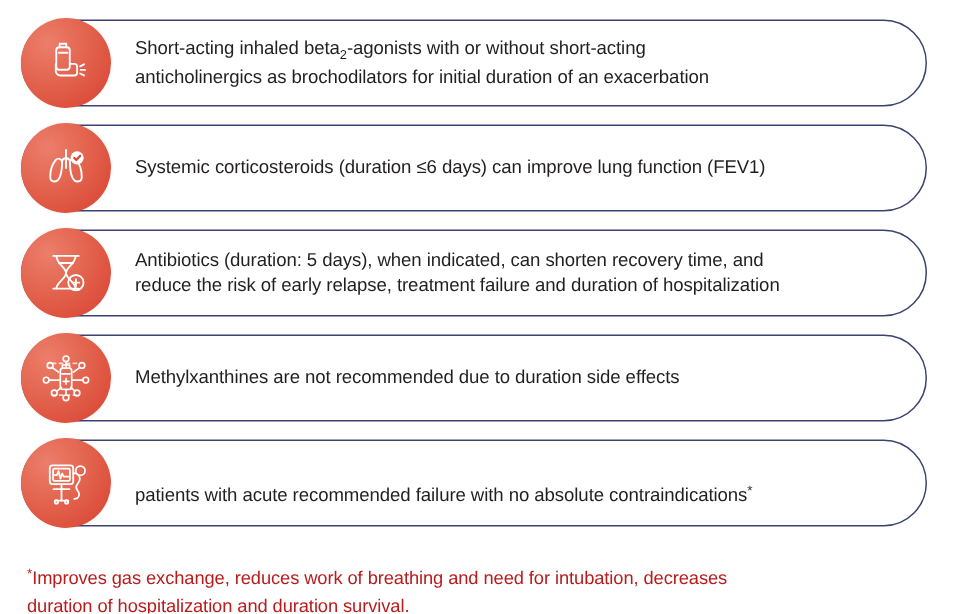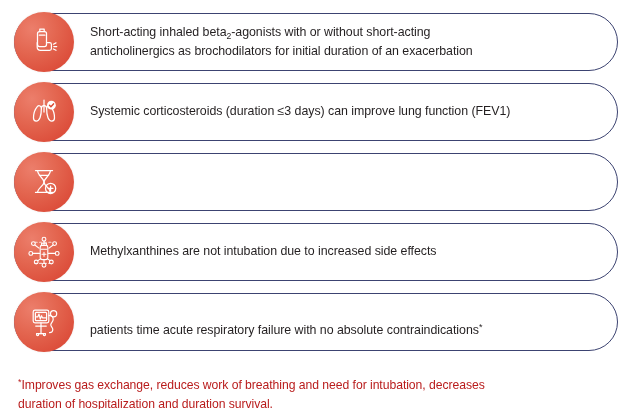--- a/index.html
+++ b/index.html
@@ -144,41 +144,42 @@
           <path d="M20 13.5c-1.6 0-2.6.9-2.6 2.4"></path>
           <path d="M20 13.5c1.6 0 2.6.9 2.6 2.4"></path>
           <path d="M17.4 16c0 4.3-.4 7.2-1.4 9.7-.8 2-2.2 3.3-3.8 3.3-1.6 0-2.7-1.1-2.7-3 0-4.4 1.3-8.5 3.6-11.2.9-1 2-1.3 2.9-.8.9.5 1.4 1.3 1.4 2z"></path>
           <path d="M22.6 16c0 4.3.4 7.2 1.4 9.7.8 2 2.2 3.3 3.8 3.3 1.6 0 2.7-1.1 2.7-3 0-4.4-1.3-8.5-3.6-11.2-.9-1-2-1.3-2.9-.8-.9.5-1.4 1.3-1.4 2z"></path>
           <circle cx="27.4" cy="13.2" r="4.4" fill="#ffffff" stroke="none"></circle>
           <path d="M25.5 13.3l1.4 1.4 2.6-2.8" stroke="#dc4a33" stroke-width="1.5"></path>
         </svg>
       </div>
       <div class="row-text">
         <span class="t">
-          <span>Systemic corticosteroids (duration ≤3 days) can improve lung function (FEV1)</span><br>
+          <span>Systemic corticosteroids (duration ≤6 days) can improve lung function (FEV1)</span><br>
         </span>
       </div>
     </div>
 
     <div class="row">
       <div class="pill"></div>
       <div class="icon-badge">
         <svg width="38" height="38" viewBox="0 0 38 38" fill="none" stroke="#ffffff" stroke-width="1.25" stroke-linecap="round" stroke-linejoin="round">
           <path d="M10.5 7.6h17"></path>
           <path d="M10.5 29.4h17"></path>
           <path d="M12.6 7.6c0 5.2 6.4 7.6 6.4 11.4 0 3.8-6.4 6.2-6.4 10.4"></path>
           <path d="M25.4 7.6c0 5.2-6.4 7.6-6.4 11.4 0 3.8 6.4 6.2 6.4 10.4"></path>
           <path d="M14.4 12.3h9.2"></path>
           <circle cx="25.6" cy="25.4" r="5.1"></circle>
           <path d="M23.3 25.4h4.6M25.6 23.1v4.6"></path>
         </svg>
       </div>
       <div class="row-text">
         <span class="t">
-          <br>
+          <span>Antibiotics (duration: 5 days), when indicated, can shorten recovery time, and</span><br>
+          <span>reduce the risk of early relapse, treatment failure and duration of hospitalization</span>
         </span>
       </div>
     </div>
 
     <div class="row">
       <div class="pill"></div>
       <div class="icon-badge">
         <svg width="40" height="40" viewBox="0 0 40 40" fill="none" stroke="#ffffff" stroke-width="1.1" stroke-linecap="round" stroke-linejoin="round">
           <rect x="16.2" y="13.4" width="7.6" height="14.2" rx="1.8"></rect>
           <path d="M17.6 13.4v-2.1h4.8v2.1"></path>
@@ -192,21 +193,21 @@
           <circle cx="12.2" cy="30" r="1.9"></circle>
           <circle cx="6.8" cy="21.4" r="1.9"></circle>
           <circle cx="9.4" cy="11.6" r="1.9"></circle>
           <path d="M20 9.1v3.5M29.2 13l-4.2 3.1M31.3 21.4h-6.8M26 28.7l-2.9-2.4M20 31.3v-3.2M14 28.7l2.9-2.4M8.7 21.4h6.8M10.8 13l4.2 3.1"></path>
           <path d="M11 10.2 28.9 10.2" stroke-dasharray="2.2 2.4" opacity="0.75"></path>
           <path d="M11 31.4 28.9 31.4" stroke-dasharray="2.2 2.4" opacity="0.75"></path>
         </svg>
       </div>
       <div class="row-text">
         <span class="t">
-          <span>Methylxanthines are not intubation due to increased side effects</span>
+          <span>Methylxanthines are not recommended due to duration side effects</span>
         </span>
       </div>
     </div>
 
     <div class="row">
       <div class="pill"></div>
       <div class="icon-badge">
         <svg width="38" height="38" viewBox="0 0 38 38" fill="none" stroke="#ffffff" stroke-width="1.2" stroke-linecap="round" stroke-linejoin="round">
           <rect x="8.2" y="7.2" width="15.6" height="12.6" rx="1.8"></rect>
           <rect x="10.4" y="9.4" width="11.2" height="8.2" rx="0.9"></rect>
@@ -217,21 +218,21 @@
           <path d="M11.6 30.7h8.8"></path>
           <circle cx="12.6" cy="31.6" r="1.1"></circle>
           <circle cx="19.4" cy="31.6" r="1.1"></circle>
           <path d="M23.8 12.4c2.6 0 4.4 1.6 4.4 3.9 0 2.6-2.4 3.4-2.4 5.5 0 2 2 2.7 2 4.7 0 1.8-1.4 3.1-3.3 3.1"></path>
           <circle cx="28.6" cy="10.8" r="3.1"></circle>
         </svg>
       </div>
       <div class="row-text">
         <span class="t">
           <br>
-          <span>patients time acute respiratory failure with no absolute contraindications</span><sup>*</sup>
+          <span>patients with acute recommended failure with no absolute contraindications</span><sup>*</sup>
         </span>
       </div>
     </div>
 
   </div>
 
   <div class="footnote">
     <span class="fn-star">*</span><span>Improves gas exchange, reduces work of breathing and need for intubation, decreases</span><br>
     <span>duration of hospitalization and duration survival.</span>
   </div>

